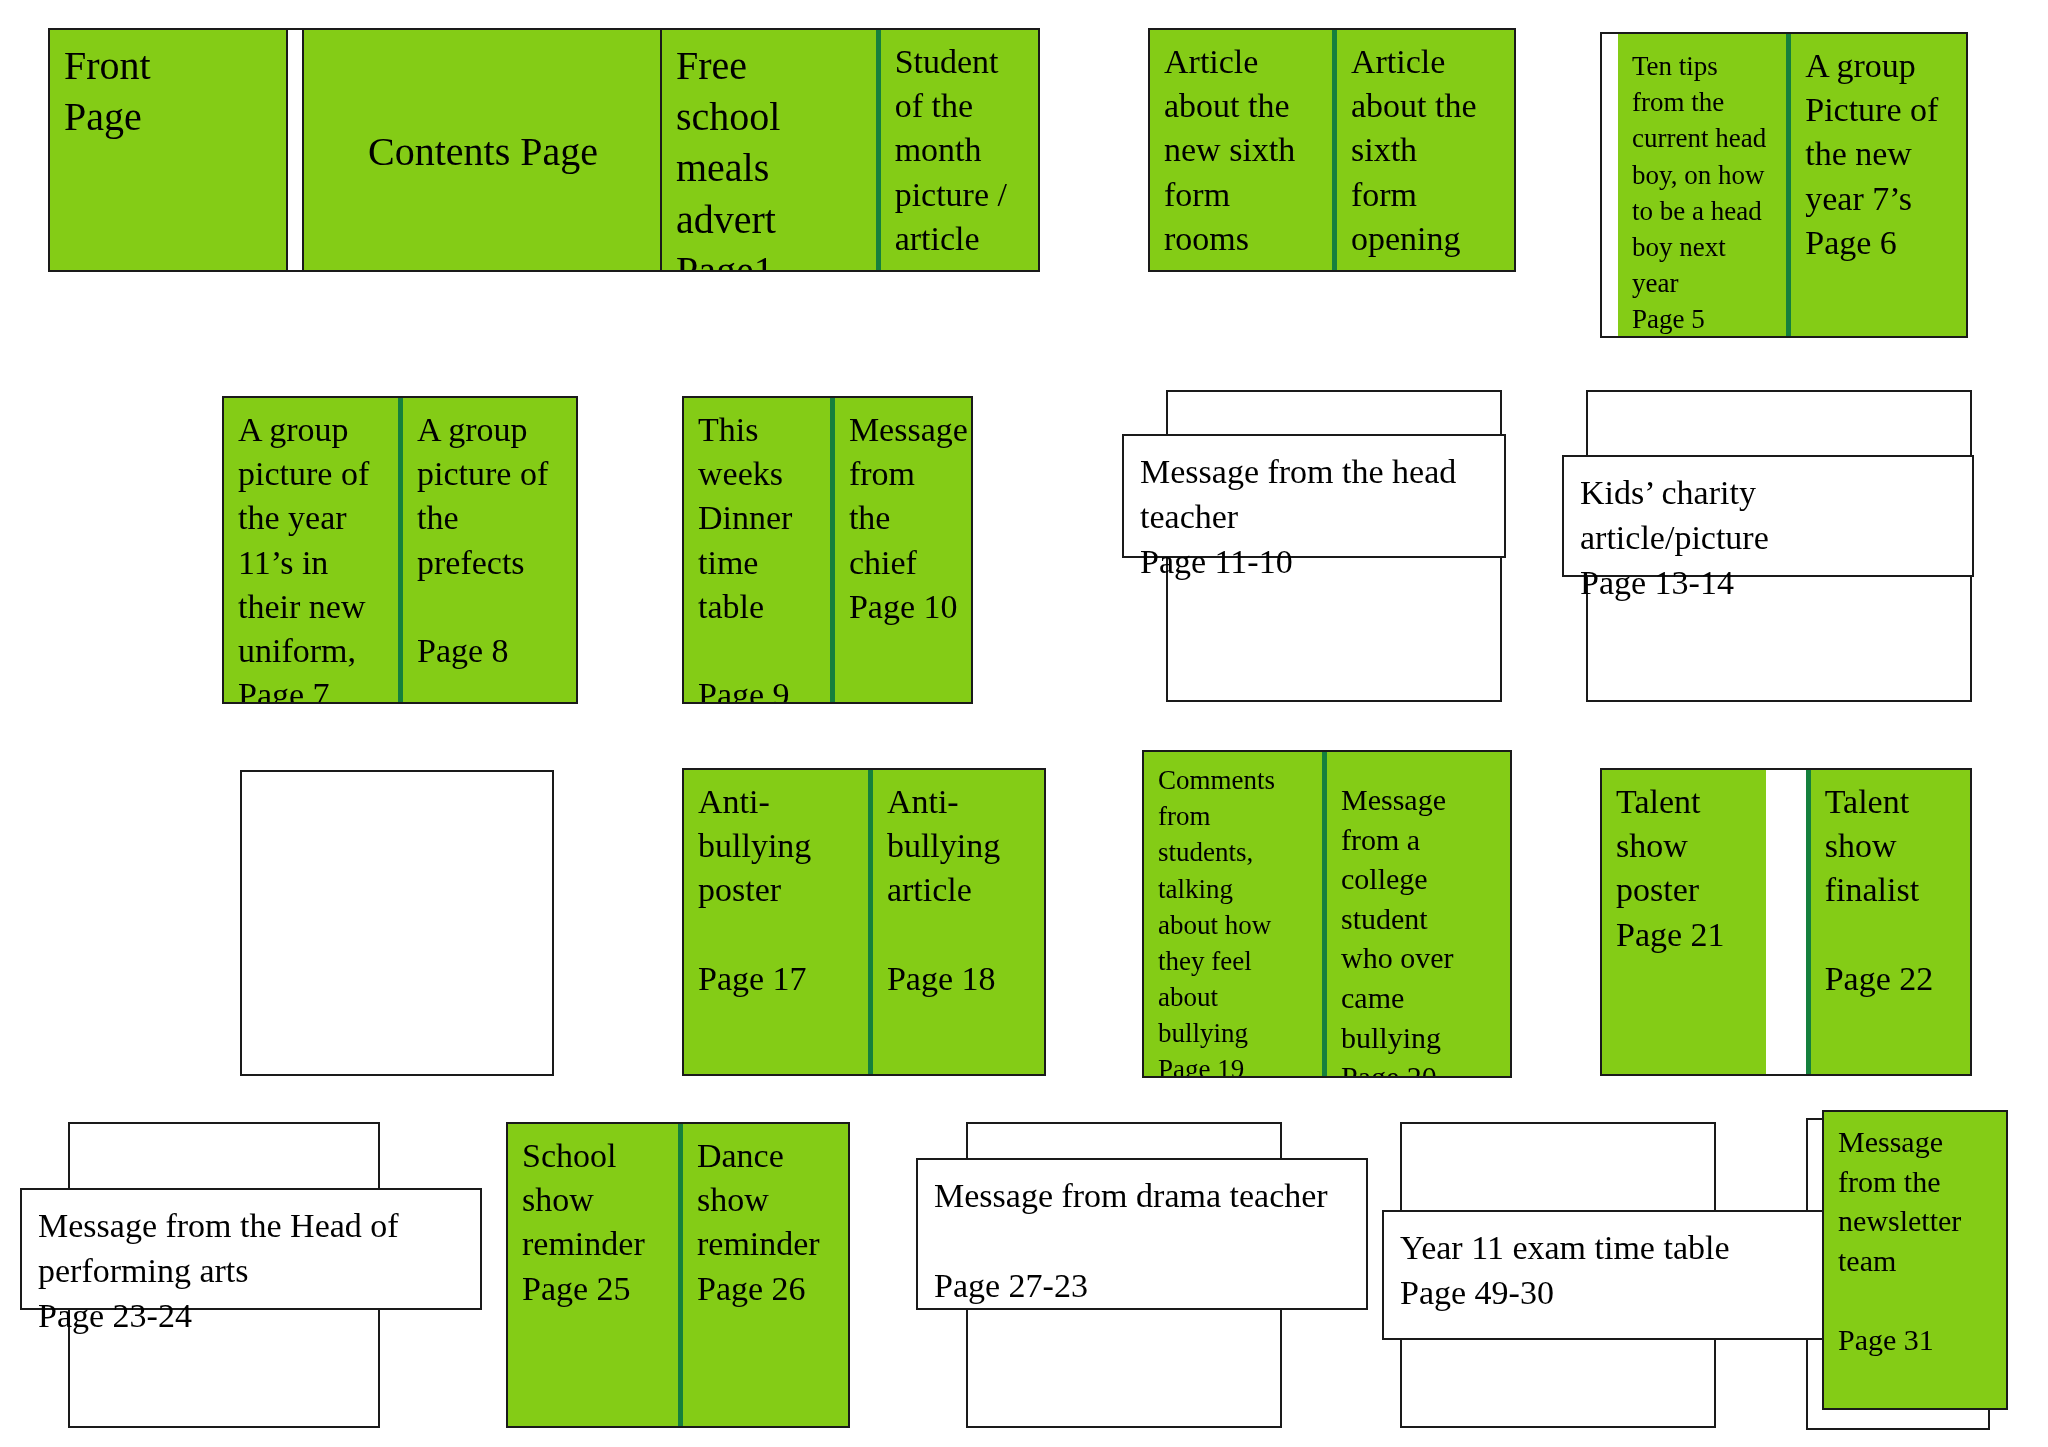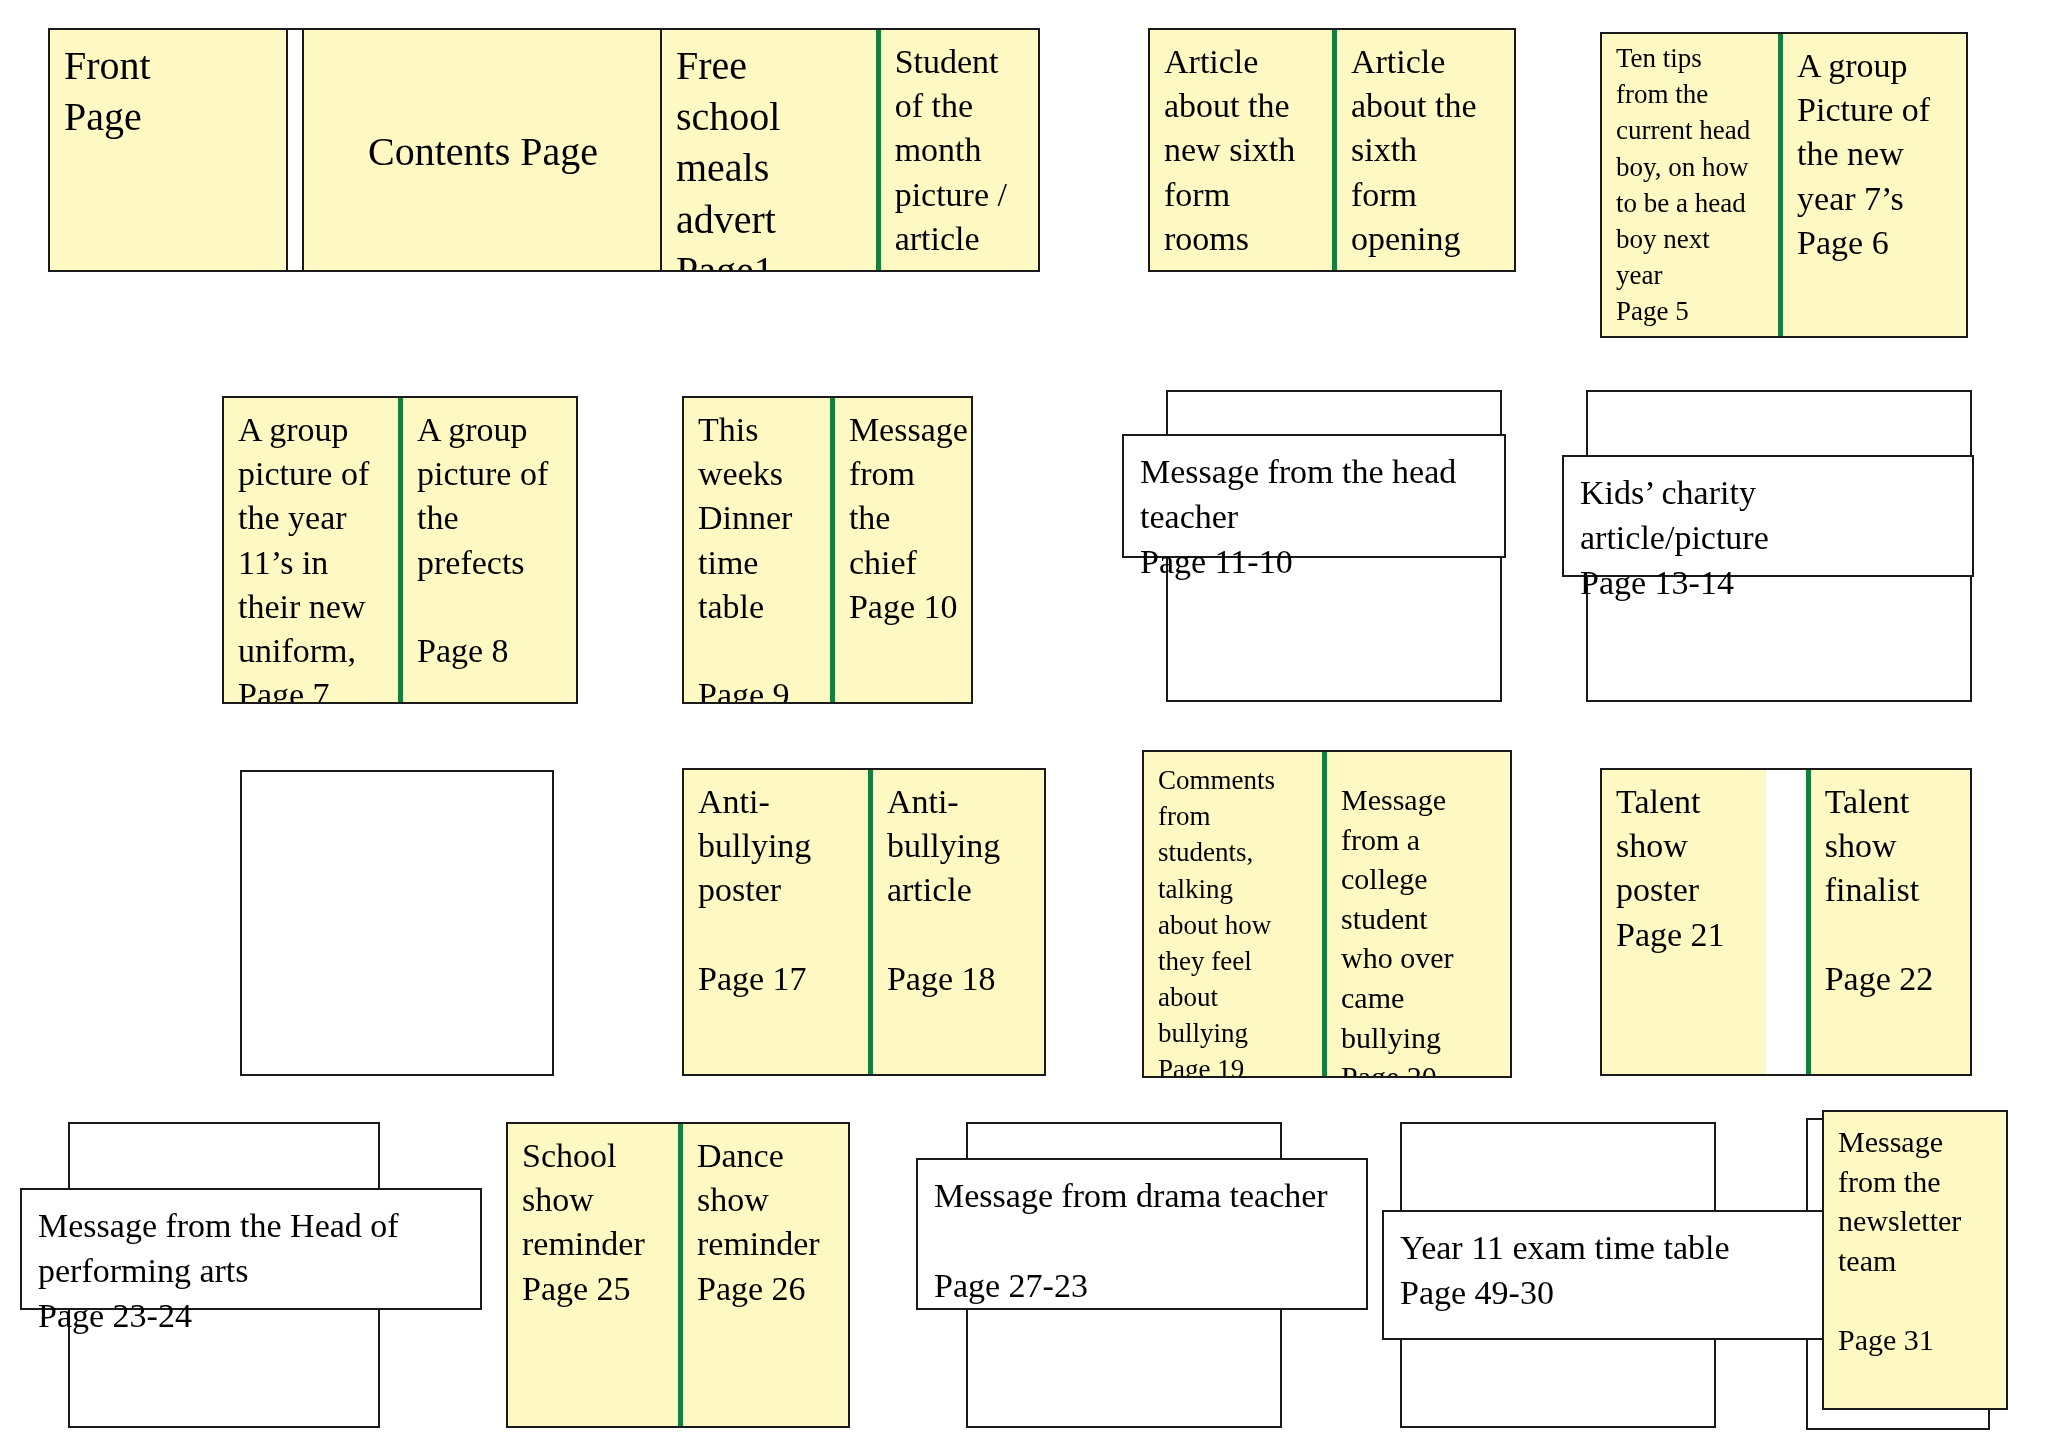--- a/index.html
+++ b/index.html
@@ -18,21 +18,21 @@
   .spread{
     position:absolute;
     box-sizing:border-box;
     border:2px solid #1a1a1a;
     background:#ffffff;
     display:flex;
     flex-direction:row;
   }
   .panel{
     box-sizing:border-box;
-    background:#fef9c3;
+    background:#84cc16;
     padding:10px 12px 6px 14px;
     overflow:hidden;
   }
   .panel + .panel{ border-left:5px solid #15803d; }
   .spine{
     box-sizing:border-box;
     background:#ffffff;
     border-left:2px solid #1a1a1a;
     border-right:2px solid #1a1a1a;
   }
@@ -116,21 +116,21 @@
 about the
 sixth
 form
 opening
 evening
 Page4</div>
     </div>
   </div>
 
   <div class="spread" style="left:1600px; top:32px; width:368px; height:306px;">
-    <div class="panel" style="width:178px; padding-top:6px;">
+    <div class="panel" style="width:178px; padding-top:14px;margin-left:16px;">
       <div class="ptext fs-27">Ten tips
 from the
 current head
 boy, on how
 to be a head
 boy next
 year
 Page 5</div>
     </div>
     <div class="panel" style="width:190px;">

